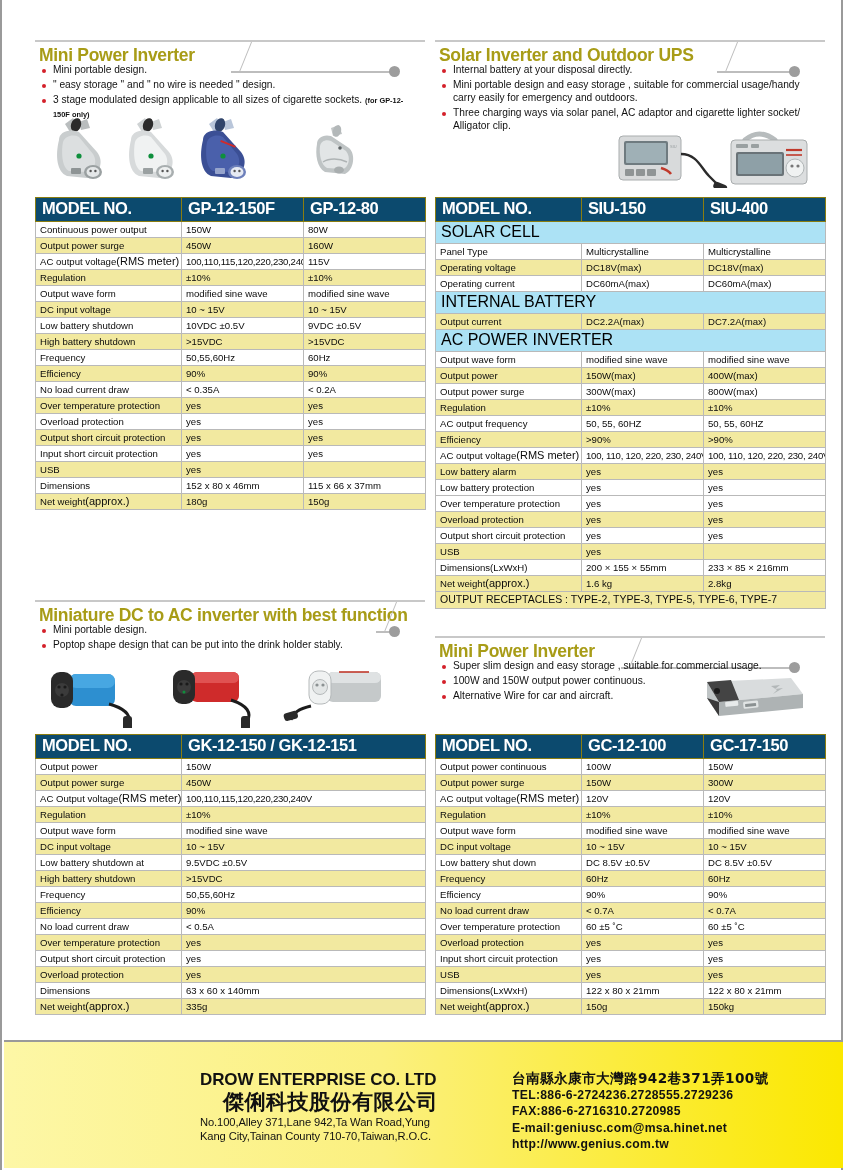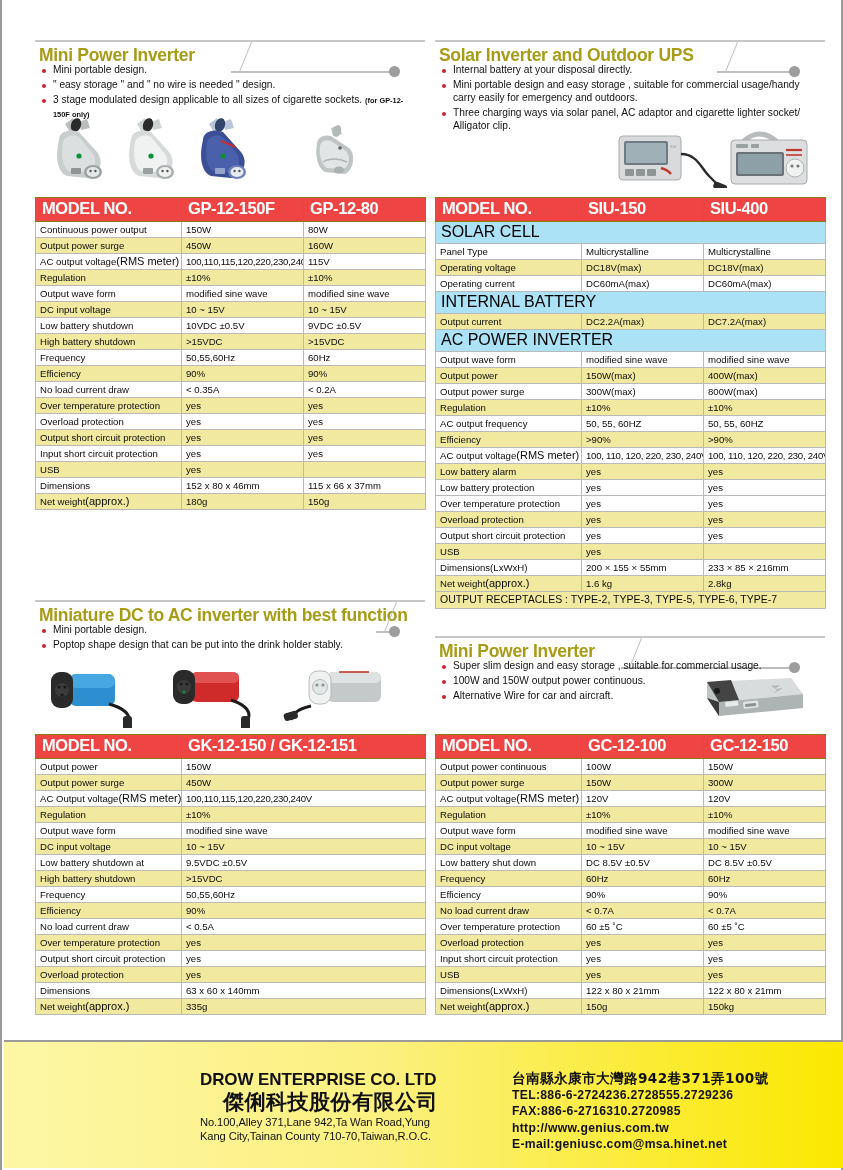--- a/index.html
+++ b/index.html
@@ -105,21 +105,21 @@
     padding: 1.5px 4px 2px 4px;
     font-size: 9.6px;
     color: #0b0b0b;
     line-height: 11.5px;
     height: 15px;
     vertical-align: middle;
     overflow: hidden;
     white-space: nowrap;
   }
   table.spec tr.hdr td {
-    background: #ef4444;
+    background: #0c4a6e;
     color: #ffffff;
     font-size: 16.5px;
     font-weight: bold;
     letter-spacing: -0.4px;
     height: 24px;
     padding: 0 5px 2px 6px;
     border-color: #8a7d10;
   }
   table.spec tr.group td {
     background: #ace2f5;
@@ -696,21 +696,21 @@
           <path d="M84 14 l9 -1 l-5 4 l8 -1 l-10 6 l4 -4 z" fill="#b2b7b8"></path>
         </g>
       </svg>
     </div>
 
     <table class="spec" style="position:absolute; top:98px;">
       <tbody>
         <tr class="hdr">
           <td class="lbl">MODEL NO.</td>
           <td class="v1">GC-12-100</td>
-          <td class="v2">GC-12-150</td>
+          <td class="v2">GC-17-150</td>
         </tr>
       </tbody>
       <tbody>
           <tr class="plain">
             <td class="lbl">Output power continuous</td>
             <td class="v1">100W</td>
             <td class="v2">150W</td>
           </tr>
           <tr class="alt">
             <td class="lbl">Output power surge</td>
@@ -797,18 +797,18 @@
       <div class="co-en">DROW ENTERPRISE CO. LTD</div>
       <div class="co-zh">傑俐科技股份有限公司</div>
       <div class="co-addr">No.100,Alley 371,Lane 942,Ta Wan Road,Yung</div>
       <div class="co-addr">Kang City,Tainan County 710-70,Taiwan,R.O.C.</div>
     </div>
 
     <div class="contact">
       <div class="zh">台南縣永康市大灣路942巷371弄100號</div>
       <div class="ln">TEL:886-6-2724236.2728555.2729236</div>
       <div class="ln">FAX:886-6-2716310.2720985</div>
+      <div class="ln">E-mail:geniusc.com@msa.hinet.net</div>
       <div class="ln">http://www.genius.com.tw</div>
-      <div class="ln">E-mail:geniusc.com@msa.hinet.net</div>
     </div>
   </div>
 
 </div>
 
 </body></html>

